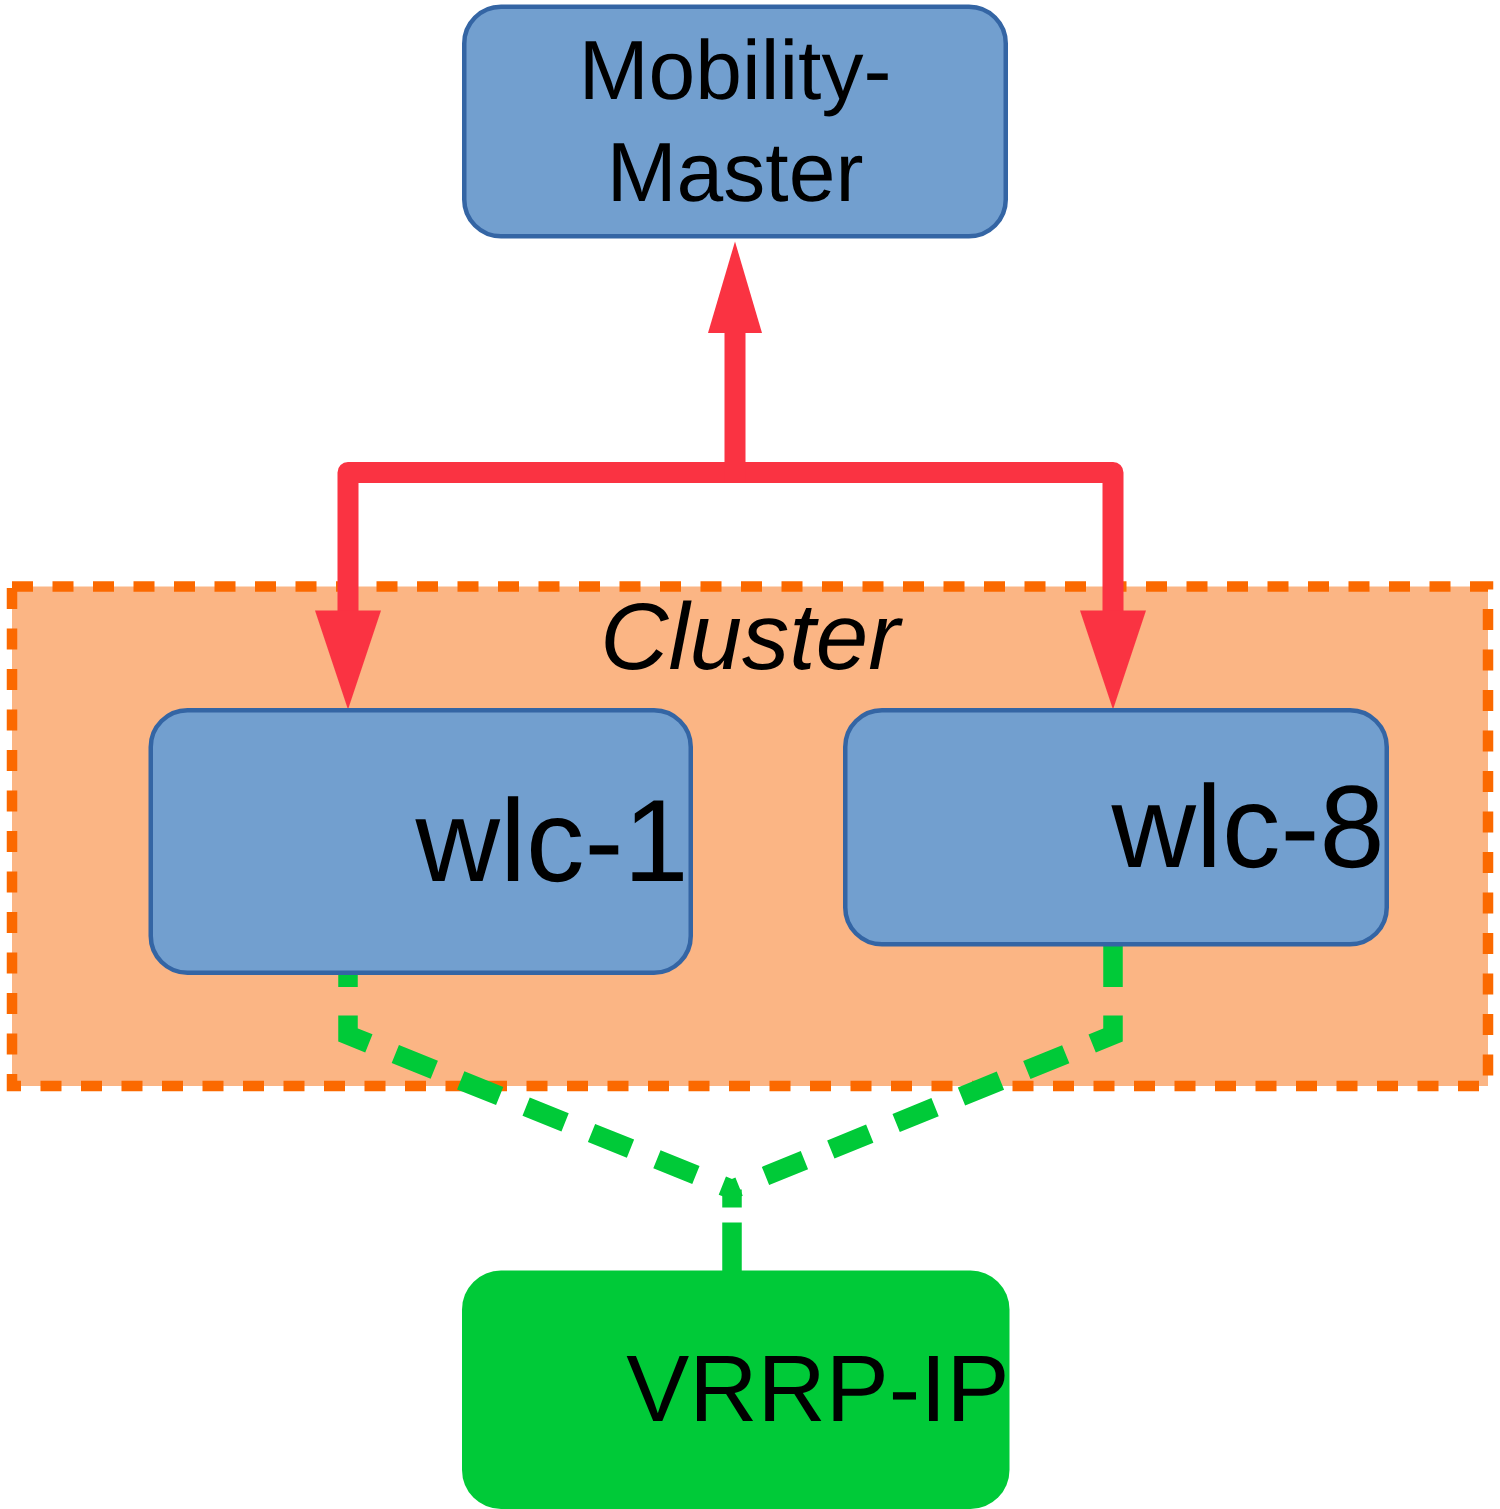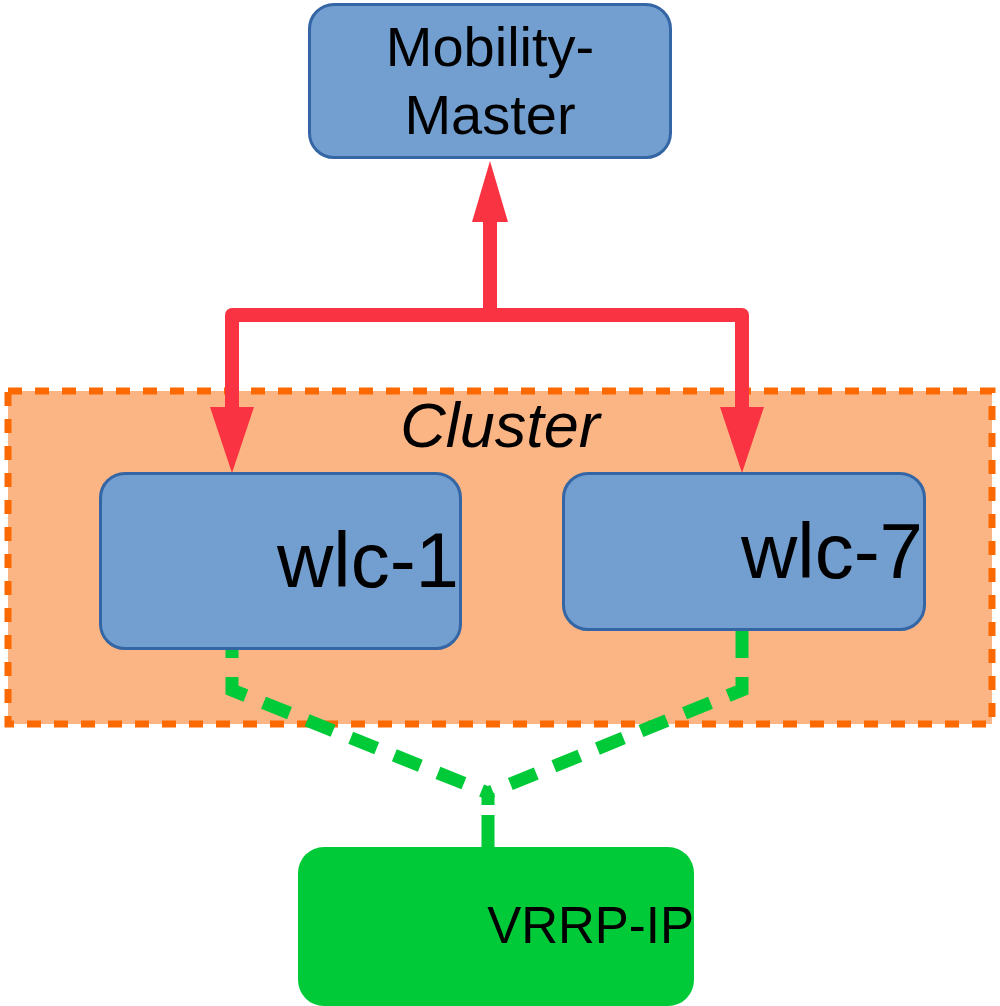--- a/index.html
+++ b/index.html
@@ -11,21 +11,21 @@
   .layer{position:absolute;left:0;top:0;}
   .node{
     position:absolute;display:flex;align-items:center;justify-content:flex-end;
     text-align:center;color:var(--text,#000);line-height:1.22;border-radius:26px;
   }
   .blue-node{background:var(--blue_fill,#729fcf);border:3px solid var(--blue_border,#3465a4);}
   .green-node{background:var(--green,#00ca38);border:none;}
   .node-mm{left:308px;top:3px;width:364px;height:156px;font-size:56px;padding:0 40px;}
   .node-wlc1{left:52px;top:472px;width:363px;height:178px;font-size:78px;margin-left:47px;}
   .node-wlc2{left:562px;top:472px;width:364px;height:159px;font-size:78px;}
-  .node-vrrp{left:298px;top:847px;width:396px;height:159px;font-size:51px;}
+  .node-vrrp{left:308px;top:847px;width:365px;height:159px;font-size:63px;}
   .cluster-label{
     position:absolute;left:5px;top:394px;width:990px;height:66px;
     font-size:63px;line-height:63px;text-align:center;color:var(--text,#000);font-style:italic;
   }
   
   .cluster-rect{
     fill:var(--orange_fill,#fbb584);
     stroke:var(--orange_border,#fb6900);
     stroke-width:7;
     stroke-dasharray:14 13;
@@ -59,20 +59,20 @@
 
   <div class="node blue-node node-mm">
     <span>Mobility-Master</span>
   </div>
 
   <div class="node blue-node node-wlc1">
     <span>wlc-1</span>
   </div>
 
   <div class="node blue-node node-wlc2">
-    <span>wlc-7</span>
+    <span>wlc-8</span>
   </div>
 
   <div class="node green-node node-vrrp">
     <span>VRRP-IP</span>
   </div>
 
 </div>
 
 </body></html>

